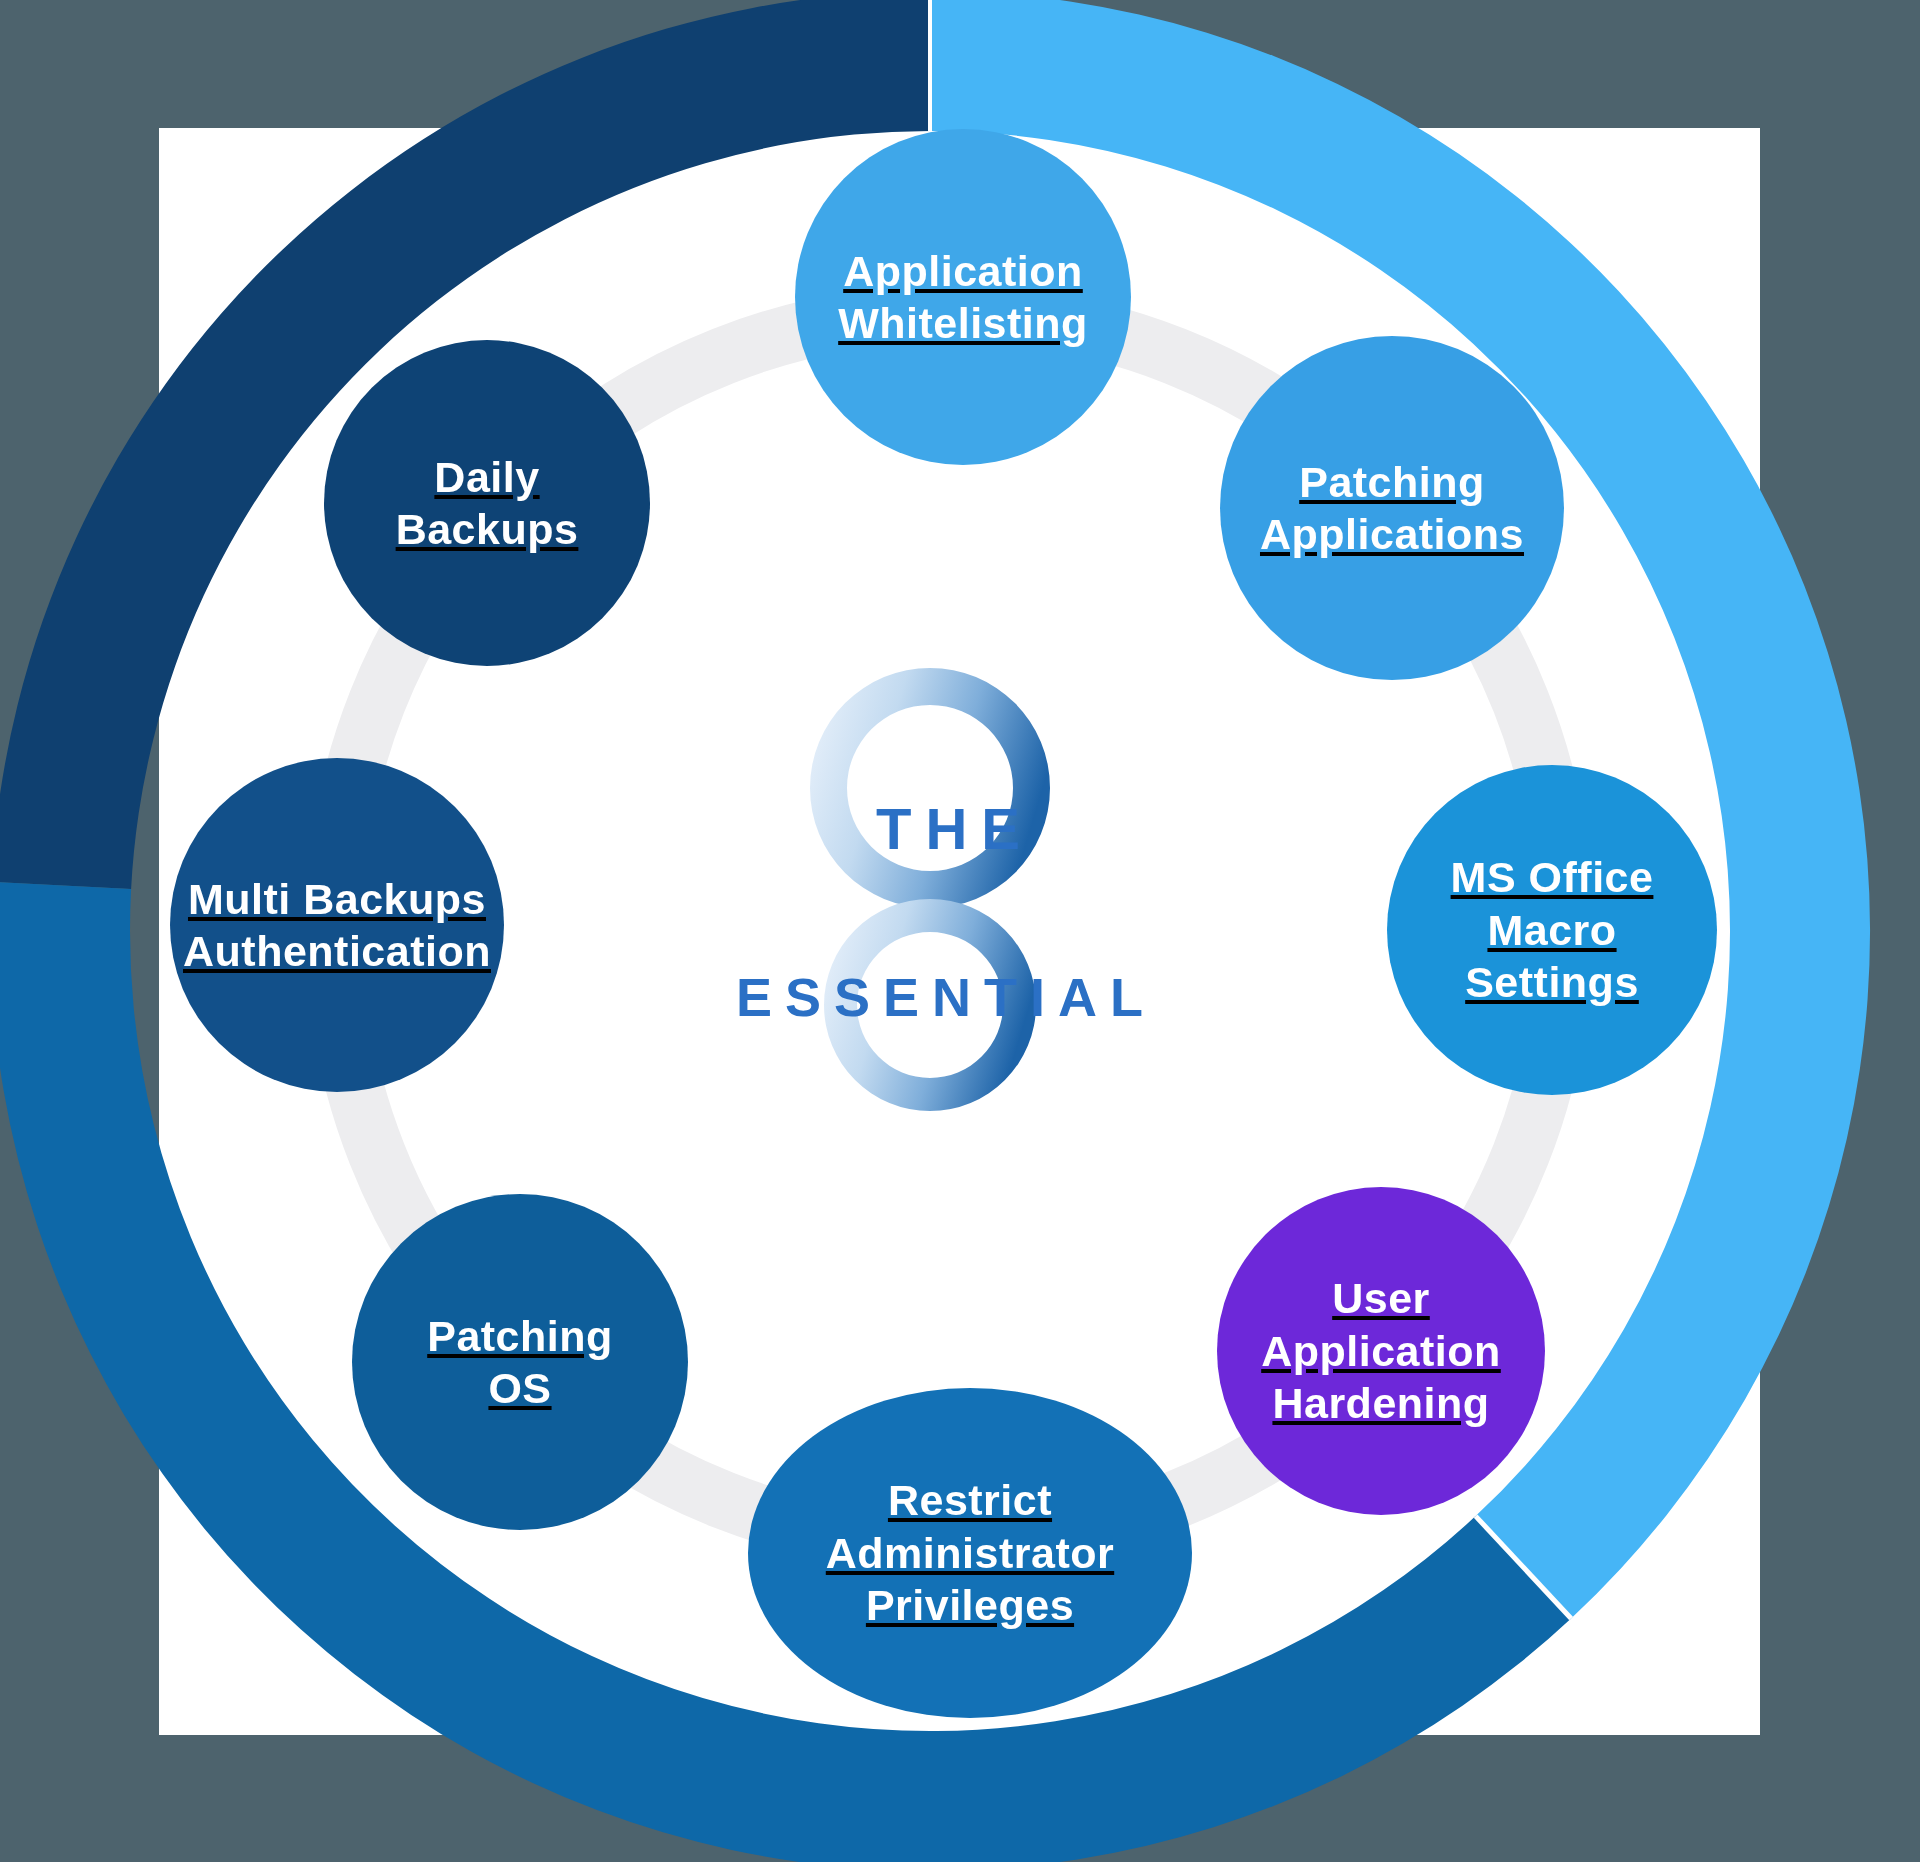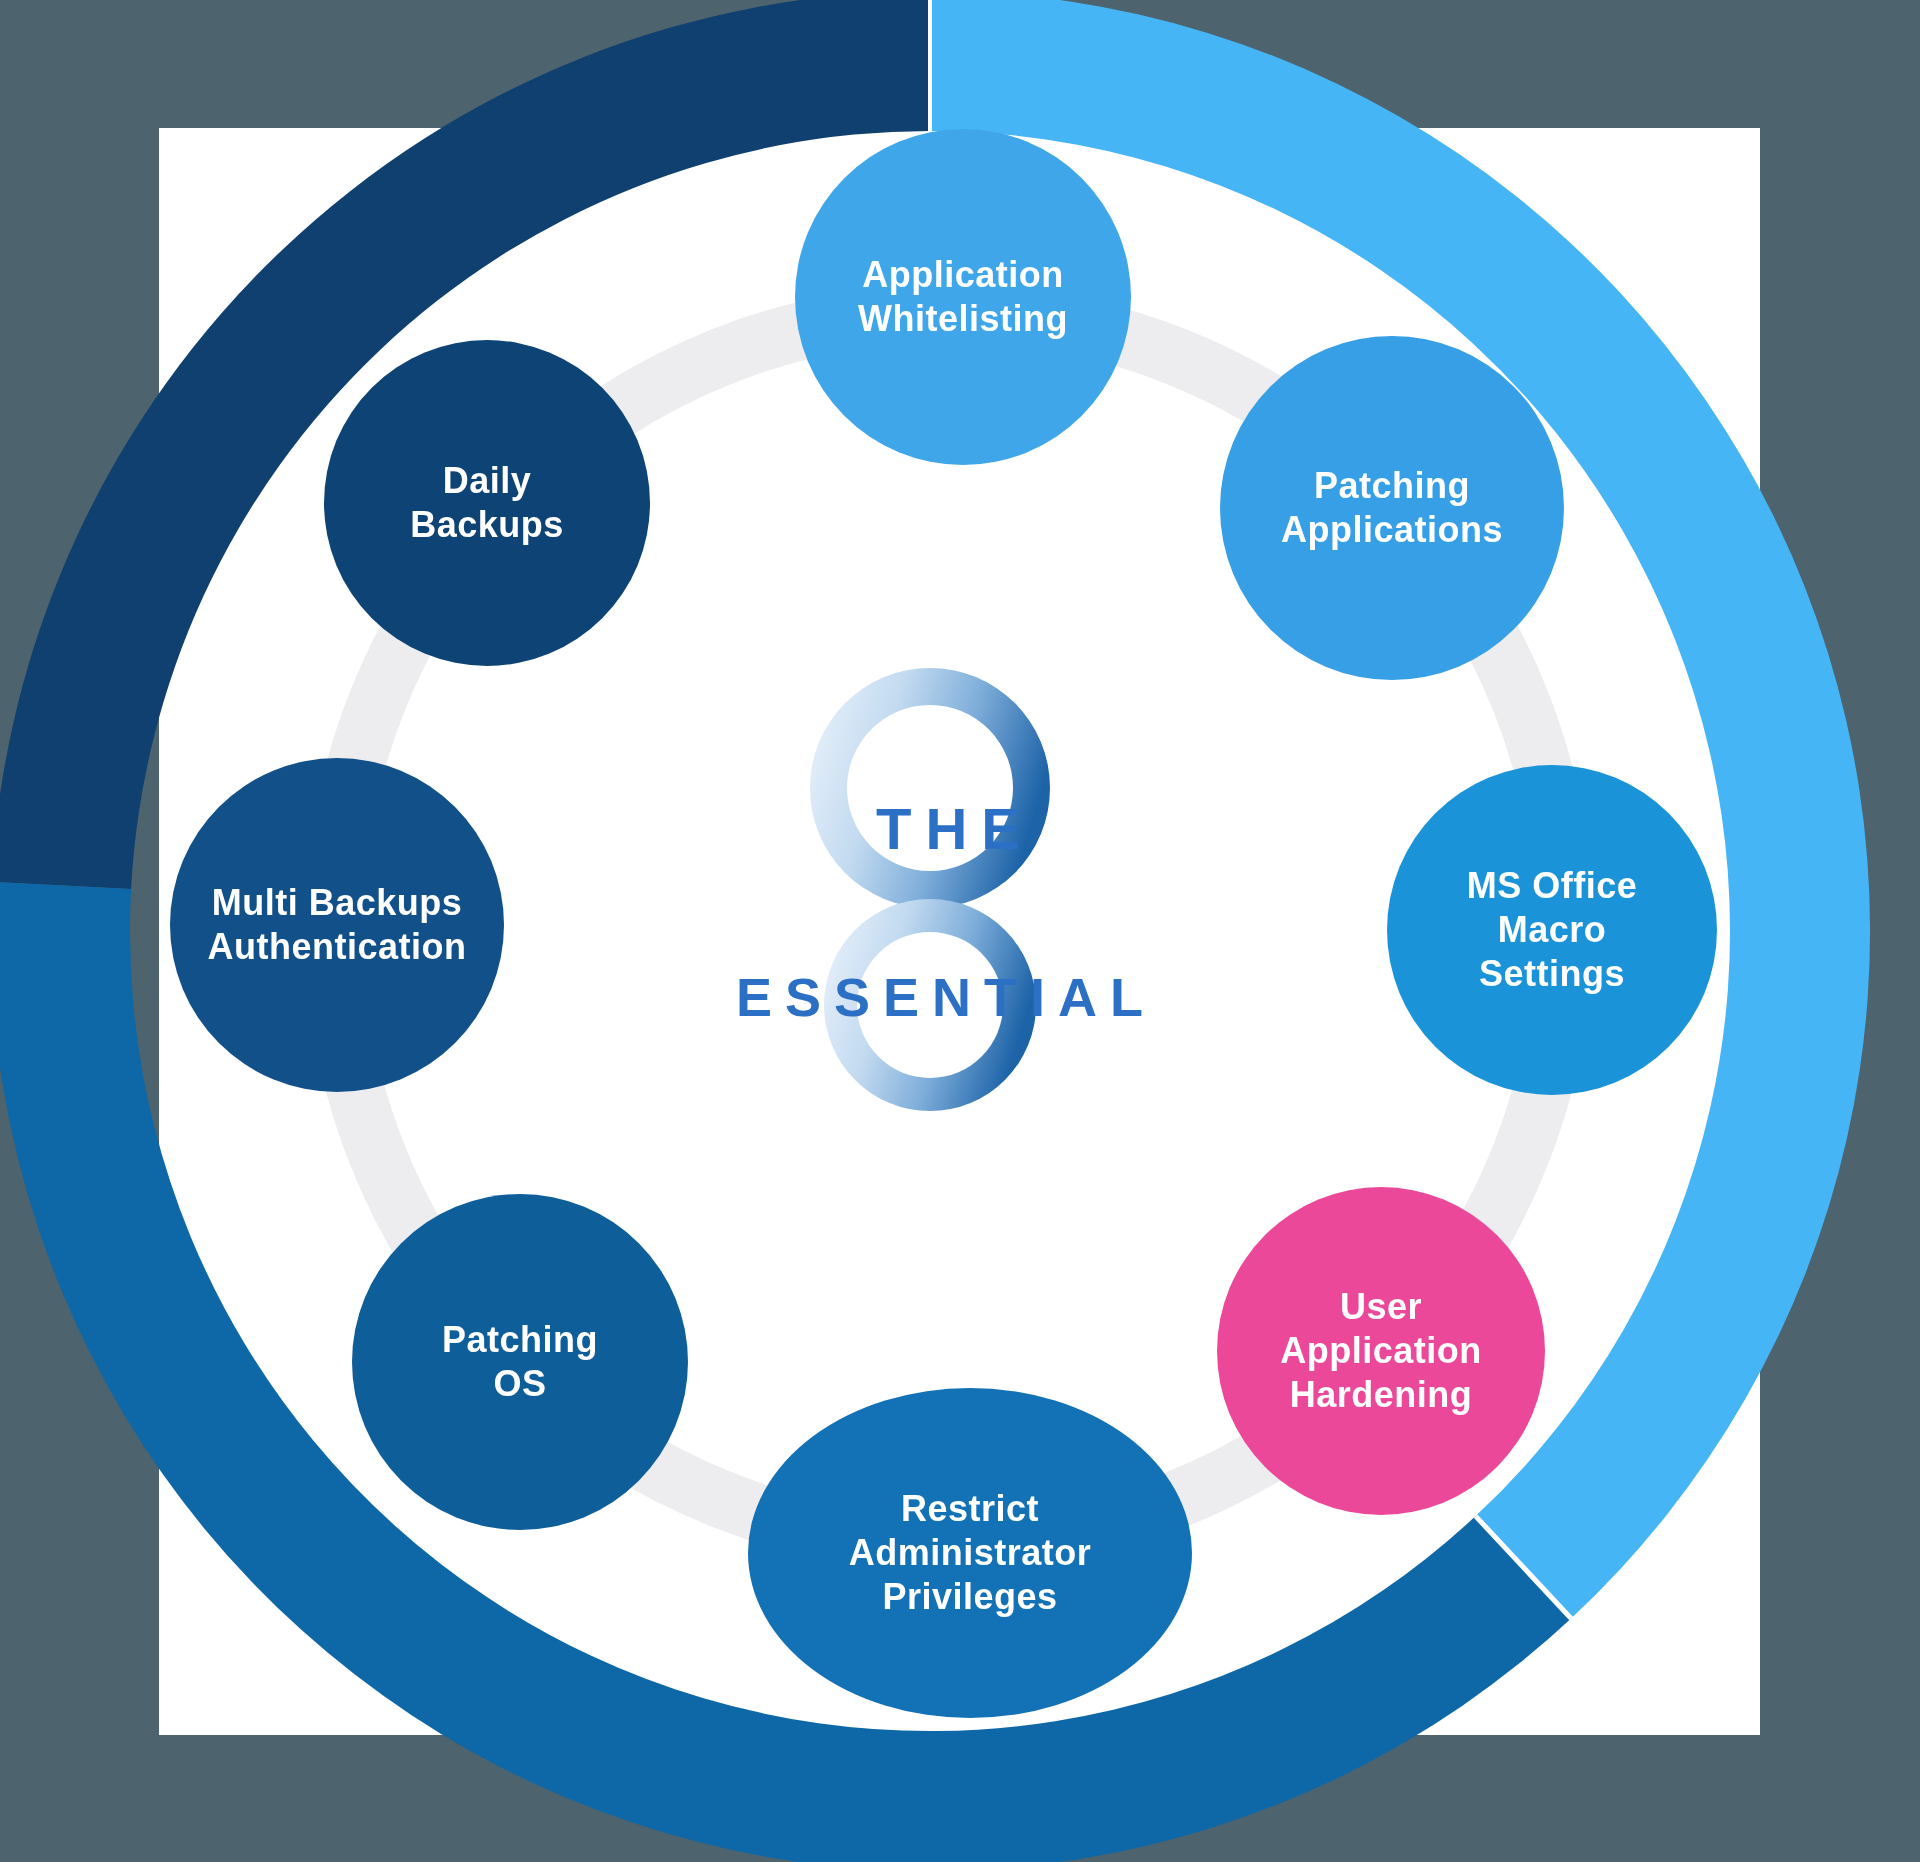--- a/index.html
+++ b/index.html
@@ -5,22 +5,22 @@
   html,body{margin:0;padding:0;background:#4D636D;}
   .canvas{
     position:relative;width:1920px;height:1862px;overflow:hidden;
     font-family:"Liberation Sans",sans-serif;
   }
   .panel{position:absolute;left:159px;top:128px;width:1601px;height:1607px;}
   svg.layer{position:absolute;left:0;top:0;width:1920px;height:1862px;display:block;}
   .node{
     position:absolute;border-radius:50%;
     display:flex;align-items:center;justify-content:center;
-    text-align:center;font-weight:bold;font-size:36px;line-height:1.22;
-    white-space:pre-line;letter-spacing:0.5px;
+    text-align:center;font-weight:bold;font-size:43px;line-height:1.22;
+    white-space:pre-line;letter-spacing:0.5px;text-decoration:underline;
   }
   
   .n-aw {left:795px; top:129px;  width:336px;height:336px;}
   .n-pa {left:1220px;top:336px;  width:344px;height:344px;}
   .n-ms {left:1387px;top:765px;  width:330px;height:330px;}
   .n-ua {left:1217px;top:1187px; width:328px;height:328px;}
   .n-ra {left:748px; top:1388px; width:444px;height:330px;}
   .n-po {left:352px; top:1194px; width:336px;height:336px;}
   .n-mf {left:170px; top:758px;  width:334px;height:334px;}
   .n-db {left:324px; top:340px;  width:326px;height:326px;}
@@ -69,21 +69,21 @@
   </div>
   <div class="node n-pa" style="background: rgb(55, 159, 229);">
     <span style="color: rgb(255, 255, 255);">Patching
 Applications</span>
   </div>
   <div class="node n-ms" style="background: rgb(27, 147, 217);">
     <span style="color: rgb(255, 255, 255);">MS Office
 Macro
 Settings</span>
   </div>
-  <div class="node n-ua" style="background: #ec4899;">
+  <div class="node n-ua" style="background: #6d28d9;">
     <span style="color: rgb(255, 255, 255);">User
 Application
 Hardening</span>
   </div>
   <div class="node n-ra" style="background: rgb(19, 113, 182);">
     <span style="color: rgb(255, 255, 255);">Restrict
 Administrator
 Privileges</span>
   </div>
   <div class="node n-po" style="background: rgb(14, 94, 154);">

